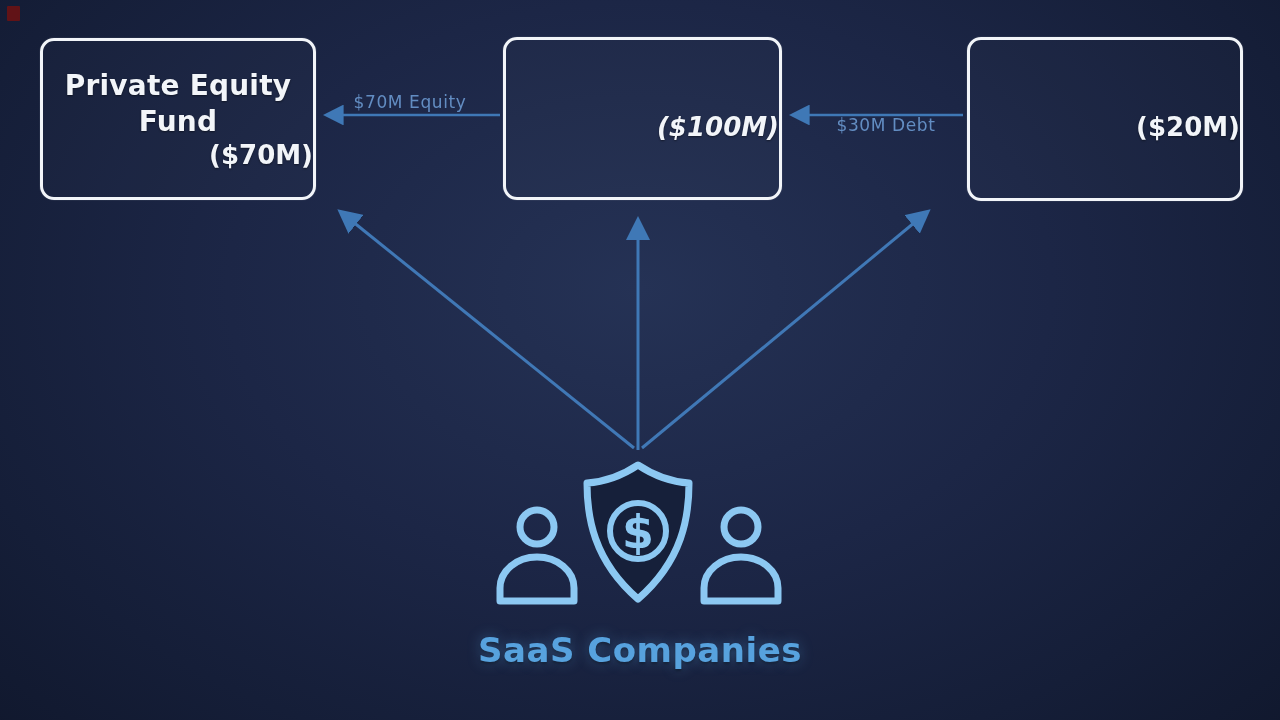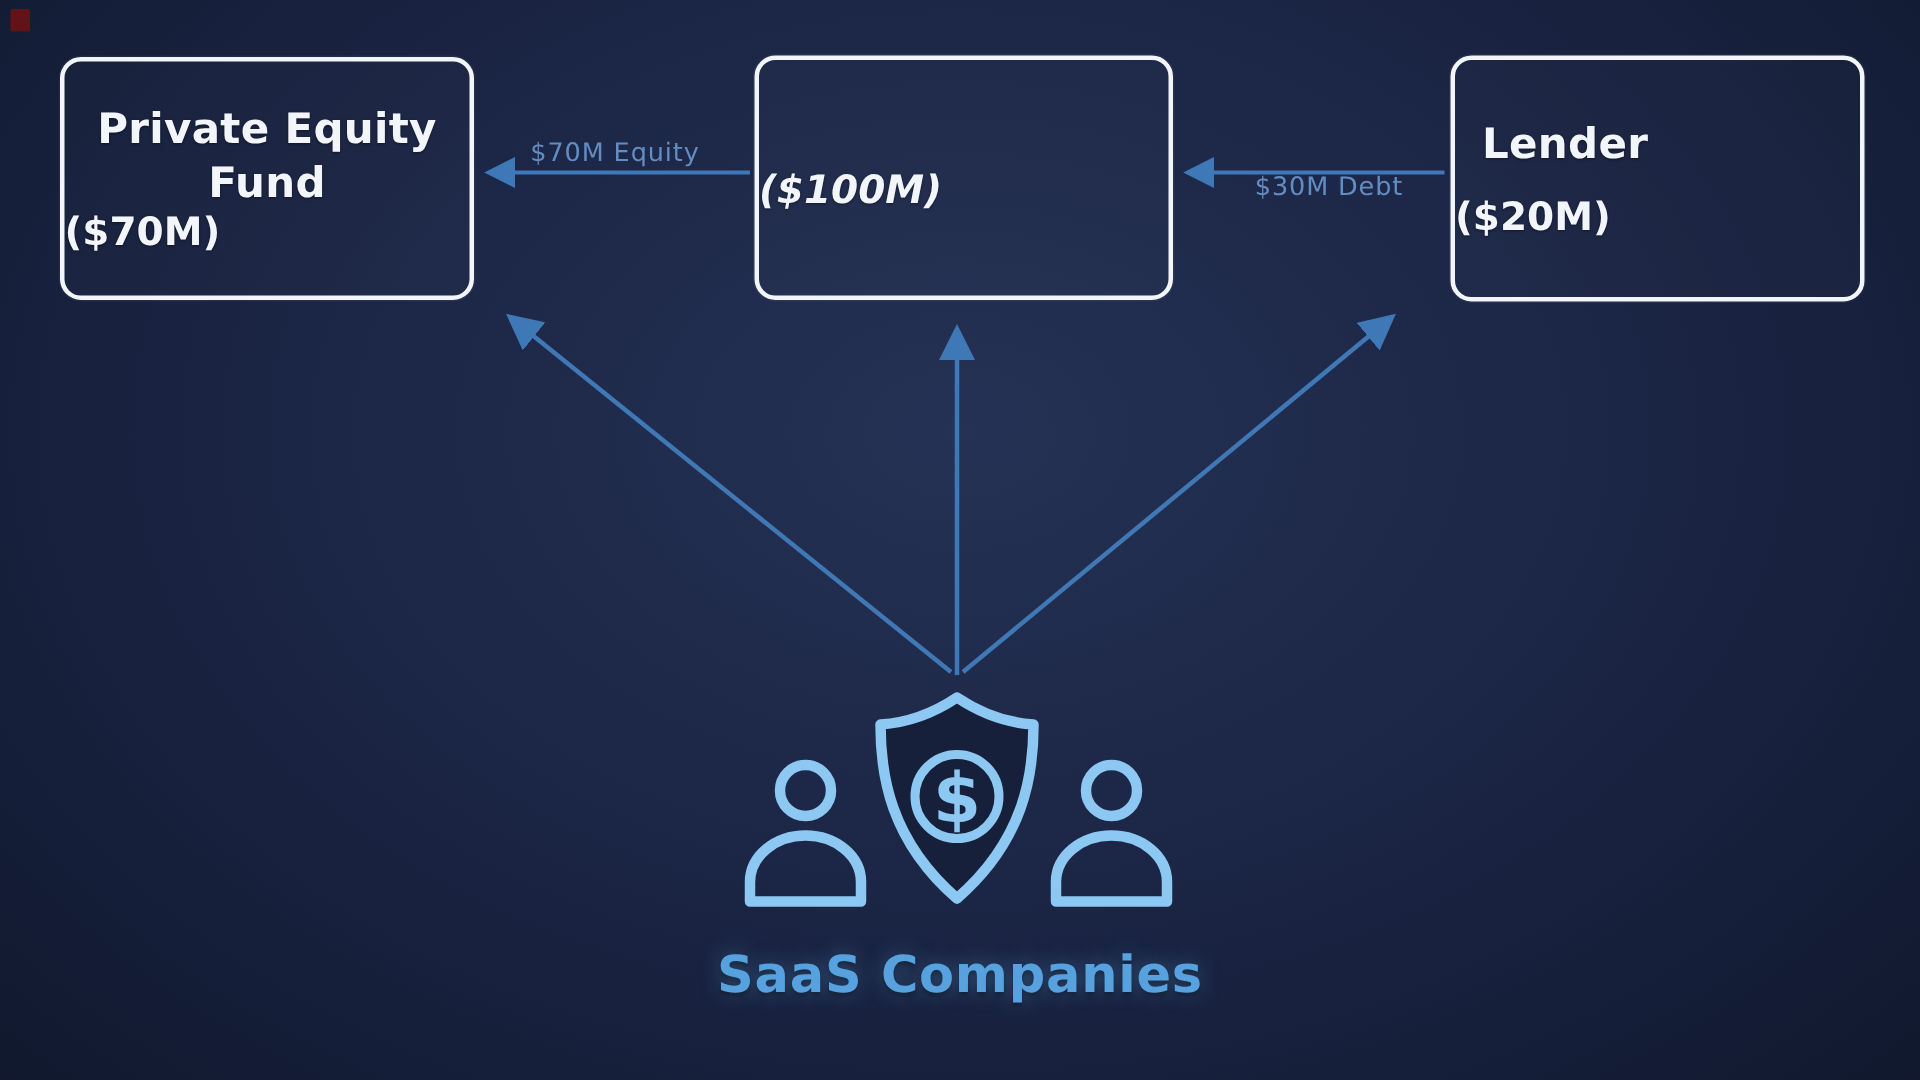--- a/index.html
+++ b/index.html
@@ -15,21 +15,21 @@
   }
   .corner-artifact{
     position:absolute;left:7px;top:6px;width:13px;height:15px;
     background:#6e1212;opacity:.85;border-radius:1px;
   }
   
   .node{
     position:absolute;
     border:3px solid #f2f5f9;border-radius:14px;
     background:rgba(255,255,255,0.015);
-    display:flex;flex-direction:column;align-items:flex-start;justify-content:center;
+    display:flex;flex-direction:column;align-items:flex-end;justify-content:center;
     color:#f2f5f9;text-align:center;
     box-shadow:0 0 0 1px rgba(255,255,255,0.05);
   }
   .node .label{
     font-weight:700;font-size:28px;line-height:1.3;
     padding:0 18px;letter-spacing:.2px;
     text-shadow:0 1px 2px rgba(0,0,0,.45);
   }
   .node .amount{
     font-weight:700;font-size:26px;margin-top:0;
@@ -112,21 +112,20 @@
   <div class="node node-pe">
     <div class="label">Private Equity Fund</div>
     <div class="amount">($70M)</div>
   </div>
 
   <div class="node node-holding">
     <div class="amount">($100M)</div>
   </div>
 
   <div class="node node-lender">
-    <div class="label">Lender</div>
     <div class="amount">($20M)</div>
   </div>
 
   <div class="edge-label edge-label-1">$70M Equity</div>
   <div class="edge-label edge-label-2">$30M Debt</div>
 
   <div class="bottom-label">SaaS Companies</div>
 
 </div>
 

